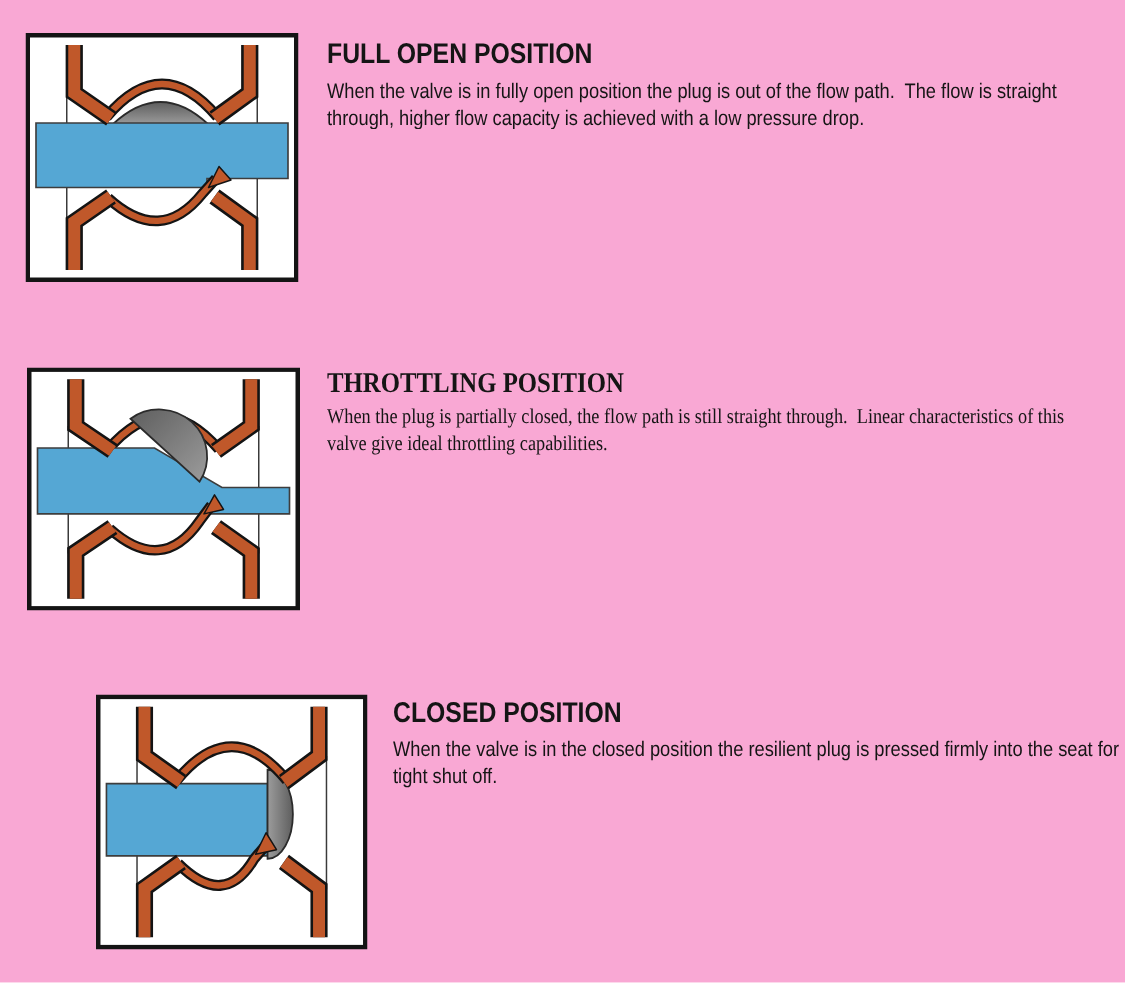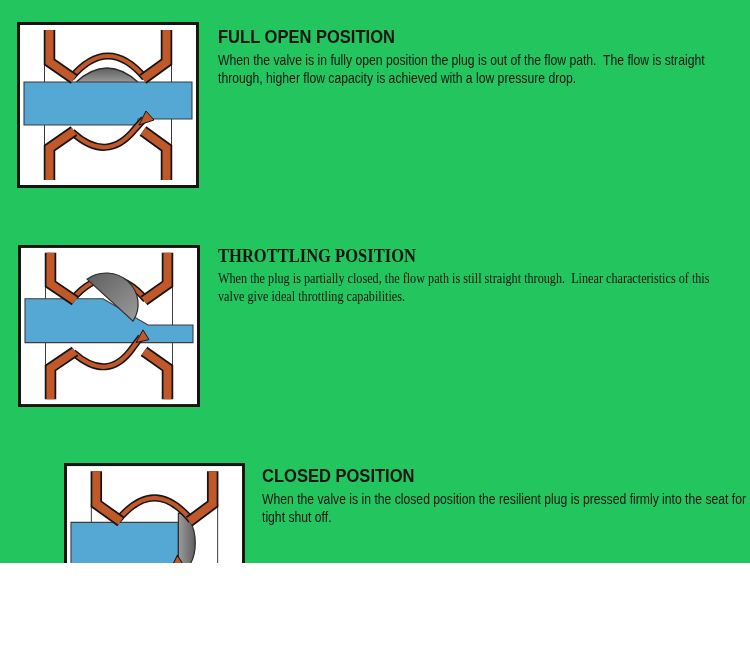--- a/index.html
+++ b/index.html
@@ -1,18 +1,18 @@
 <!DOCTYPE html>
 <html style="--body-orange: #c0582a; --flow-blue: #55a7d4; --plug-dark: #5e5e5e; --plug-light: #9c9c9c; --ink: #141414; --text: #151515;"><head>
 <meta charset="utf-8">
 <style>
   * { margin:0; padding:0; box-sizing:border-box; }
   html,body { background:#ffffff; }
   .page {
-    position:relative; width:750px; height:563px; background:#22c55e;
+    position:relative; width:750px; height:655px; background:#f9a8d4;
     font-family:"Liberation Sans", sans-serif; color:var(--text,#151515);
     overflow:hidden;
   }
   .row { position:absolute; left:0; width:750px; }
   .diagram { position:absolute; }
   .diagram svg { display:block; }
   .textblock {
     position:absolute; left:218px; width:578px;
     transform:scaleX(0.87); transform-origin:left top;
   }

